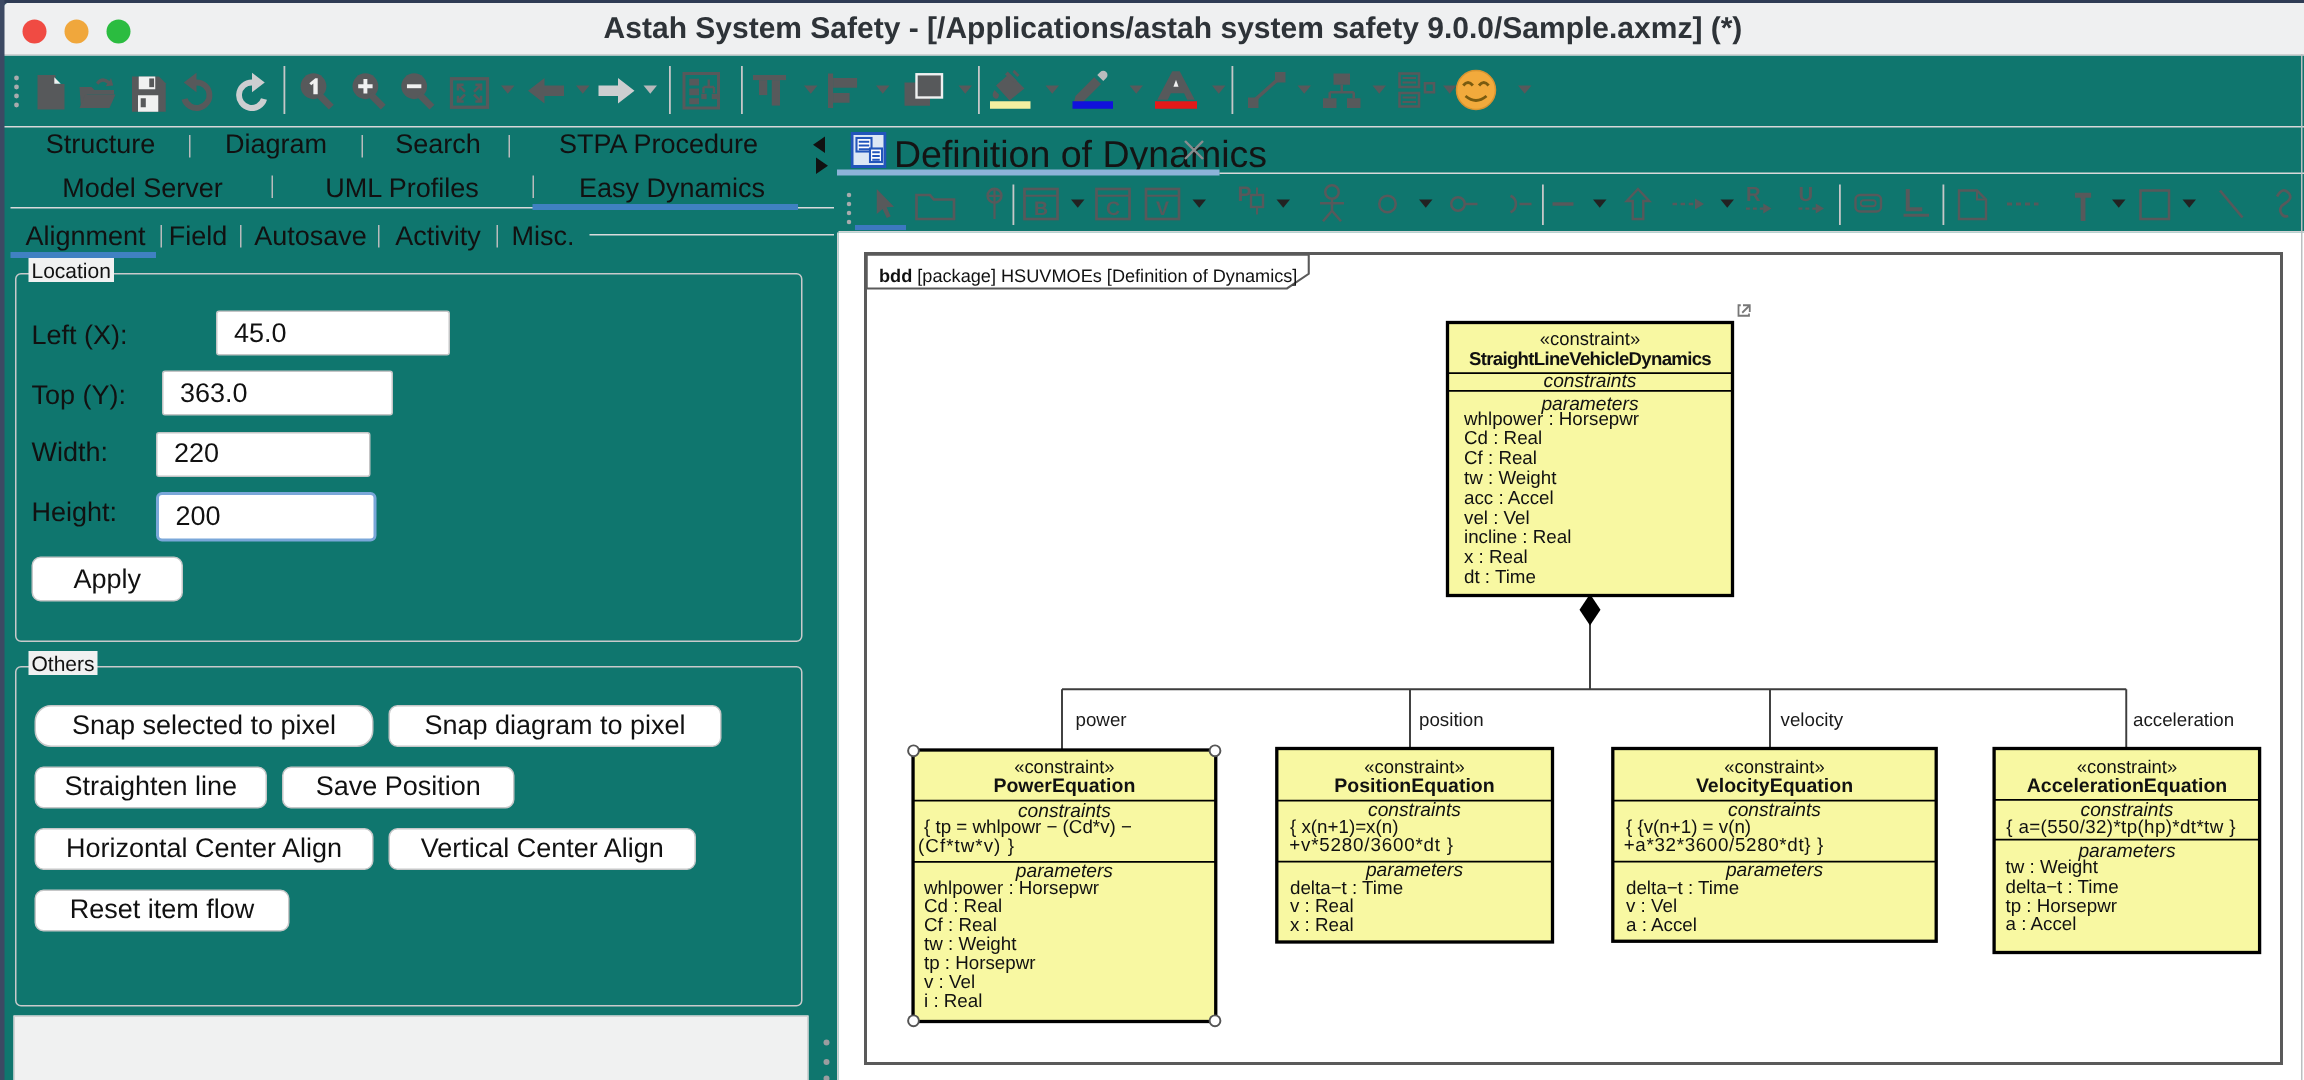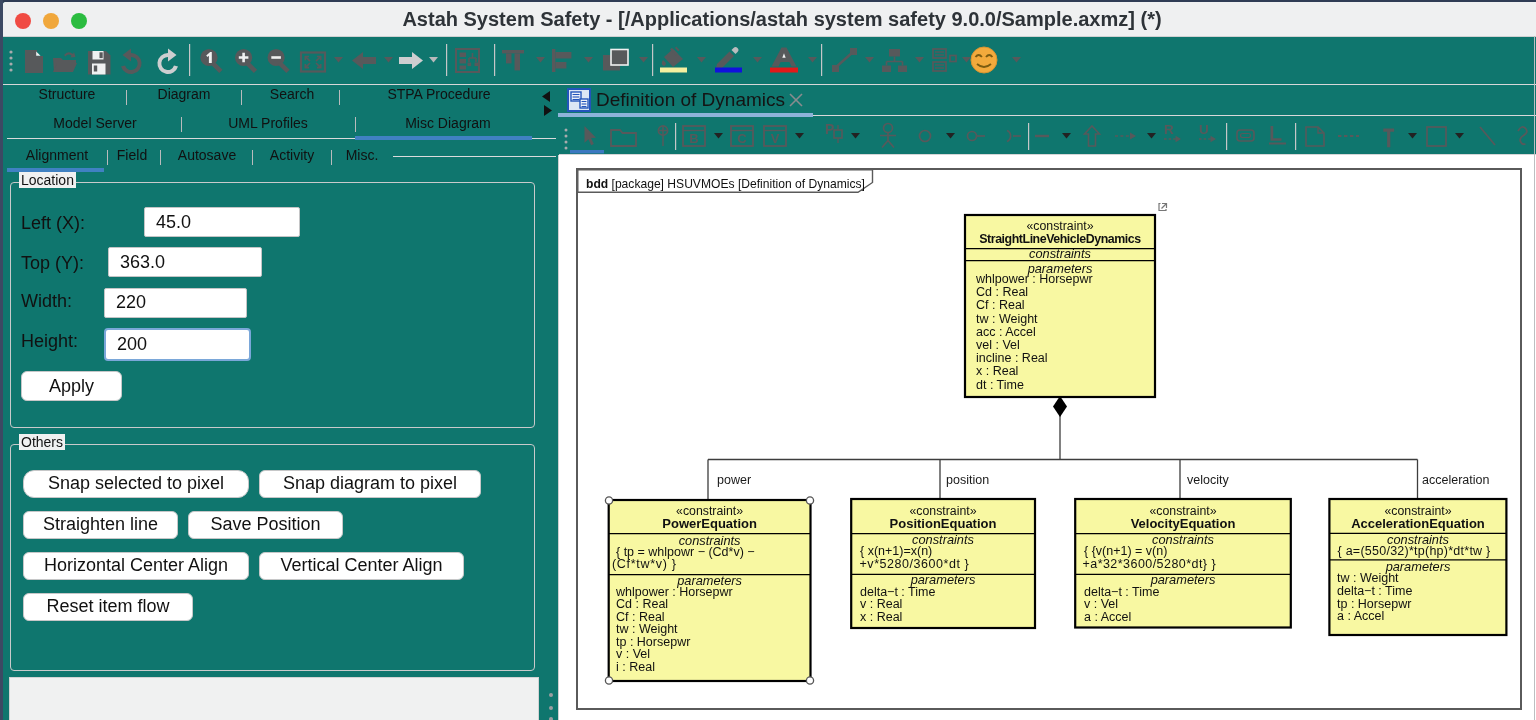--- a/index.html
+++ b/index.html
@@ -9,21 +9,21 @@
 #corner { position:absolute; left:0; top:0; width:16px; height:16px; background:#3c4963; }
 #win { position:absolute; left:0; top:0; width:1536px; height:720px; background:#0f766e; border-radius:11px 0 0 0; overflow:hidden; }
 .abs { position:absolute; }
 
 #titlebar { position:absolute; left:0; top:0; width:100%; height:37px; background:#eff0f1; border-bottom:1px solid #cfd1d2; }
 .light { position:absolute; top:13px; width:16px; height:16px; border-radius:50%; }
 #title { position:absolute; top:7.5px; left:14px; width:100%; text-align:center; font-size:20px; font-weight:bold; color:#2e3338; }
 
 #toolbar { position:absolute; left:0; top:36px; width:1536px; height:46px; }
 
-.tabtxt { position:absolute; font-size:14px; color:#111; white-space:nowrap; transform:translateX(-50%); }
+.tabtxt { position:absolute; font-size:18px; color:#111; white-space:nowrap; transform:translateX(-50%); }
 .vsep { position:absolute; width:1px; height:15px; background:#b9bbbc; }
 
 .fs { position:absolute; border:1px solid #c9cacb; border-radius:4px; }
 .fs .lg { position:absolute; top:-11px; left:8px; background:#f0f1f1; padding:0 2px; font-size:14px; color:#111; white-space:nowrap; }
 .lbl { position:absolute; font-size:18px; color:#111; white-space:nowrap; }
 .inp { position:absolute; background:#fff; border:1px solid #c4c5c6; border-radius:2px; font-size:18px; color:#111; padding-left:11px; display:flex; align-items:center; }
 .btn { position:absolute; background:#fff; border:1px solid #c6c7c8; border-radius:6px; font-size:18px; color:#111; display:flex; align-items:center; justify-content:center; white-space:nowrap; }
 
 #canvas { position:absolute; left:559px; top:155px; width:977px; height:565px; background:#fff; }
 </style>
@@ -177,21 +177,21 @@
     <span class="tabtxt" style="left:184px; top:86px;">Diagram</span>
     <span class="tabtxt" style="left:292px; top:86px;">Search</span>
     <span class="tabtxt" style="left:439px; top:86px;">STPA Procedure</span>
     <div class="vsep" style="left:126px; top:90px;"></div>
     <div class="vsep" style="left:241px; top:90px;"></div>
     <div class="vsep" style="left:339px; top:90px;"></div>
   </div>
   <div id="tabs2">
     <span class="tabtxt" style="left:95px;  top:115px;">Model Server</span>
     <span class="tabtxt" style="left:268px; top:115px;">UML Profiles</span>
-    <span class="tabtxt" style="left:448px; top:115px;">Misc Diagram</span>
+    <span class="tabtxt" style="left:448px; top:115px;">Easy Dynamics</span>
     <div class="vsep" style="left:181px; top:117px;"></div>
     <div class="vsep" style="left:355px; top:117px;"></div>
     <div class="abs" style="left:7px;top:138px;width:549px;height:1px;background:#d9dadb;"></div>
     <div class="abs" style="left:355px;top:135.5px;width:177px;height:4px;background:#4081c2;"></div>
   </div>
   <div id="tabs3">
     <span class="tabtxt" style="left:57px;  top:147px;">Alignment</span>
     <span class="tabtxt" style="left:132px; top:147px;">Field</span>
     <span class="tabtxt" style="left:207px; top:147px;">Autosave</span>
     <span class="tabtxt" style="left:292px; top:147px;">Activity</span>
@@ -241,21 +241,21 @@
     <rect x="1" y="1" width="22" height="22" fill="#dce7f5" stroke="#2255bb" stroke-width="2"></rect>
     <rect x="4" y="4" width="10" height="9" fill="#fff" stroke="#2255bb" stroke-width="1.4"></rect>
     <line x1="5.5" y1="6.5" x2="12.5" y2="6.5" stroke="#2255bb" stroke-width="1.2"></line>
     <line x1="5.5" y1="9" x2="12.5" y2="9" stroke="#2255bb" stroke-width="1.2"></line>
     <line x1="5.5" y1="11.5" x2="12.5" y2="11.5" stroke="#2255bb" stroke-width="1.2"></line>
     <rect x="13" y="11" width="8" height="9" fill="#fff" stroke="#2255bb" stroke-width="1.4"></rect>
     <line x1="14.5" y1="13.5" x2="19.5" y2="13.5" stroke="#2255bb" stroke-width="1.2"></line>
     <line x1="14.5" y1="16" x2="19.5" y2="16" stroke="#2255bb" stroke-width="1.2"></line>
     <line x1="14.5" y1="18.5" x2="19.5" y2="18.5" stroke="#2255bb" stroke-width="1.2"></line>
   </svg>
-  <span class="abs" style="left:596px;top:88.5px;font-size:19px;color:#141414;white-space:nowrap;">Definition of Dynamics</span>
+  <span class="abs" style="left:596px;top:88.5px;font-size:25px;color:#141414;white-space:nowrap;">Definition of Dynamics</span>
   <svg class="abs" style="left:788px;top:92px;" width="16" height="16" viewBox="0 0 16 16">
     <line x1="2" y1="2" x2="14" y2="14" stroke="#8a8c8e" stroke-width="1.6"></line>
     <line x1="14" y1="2" x2="2" y2="14" stroke="#8a8c8e" stroke-width="1.6"></line>
   </svg>
   <div class="abs" style="left:558px;top:112.5px;width:255px;height:4.5px;background:#8db3d9;"></div>
   <div class="abs" style="left:813px;top:115px;width:723px;height:1px;background:#d8d9da;"></div>
 
   <svg id="dtoolbar" class="abs" style="left:555px;top:117px;" width="981" height="38">
     <g fill="#57595b" stroke="none">
       <circle cx="11" cy="13" r="1.5" fill="#a9abad"></circle>

